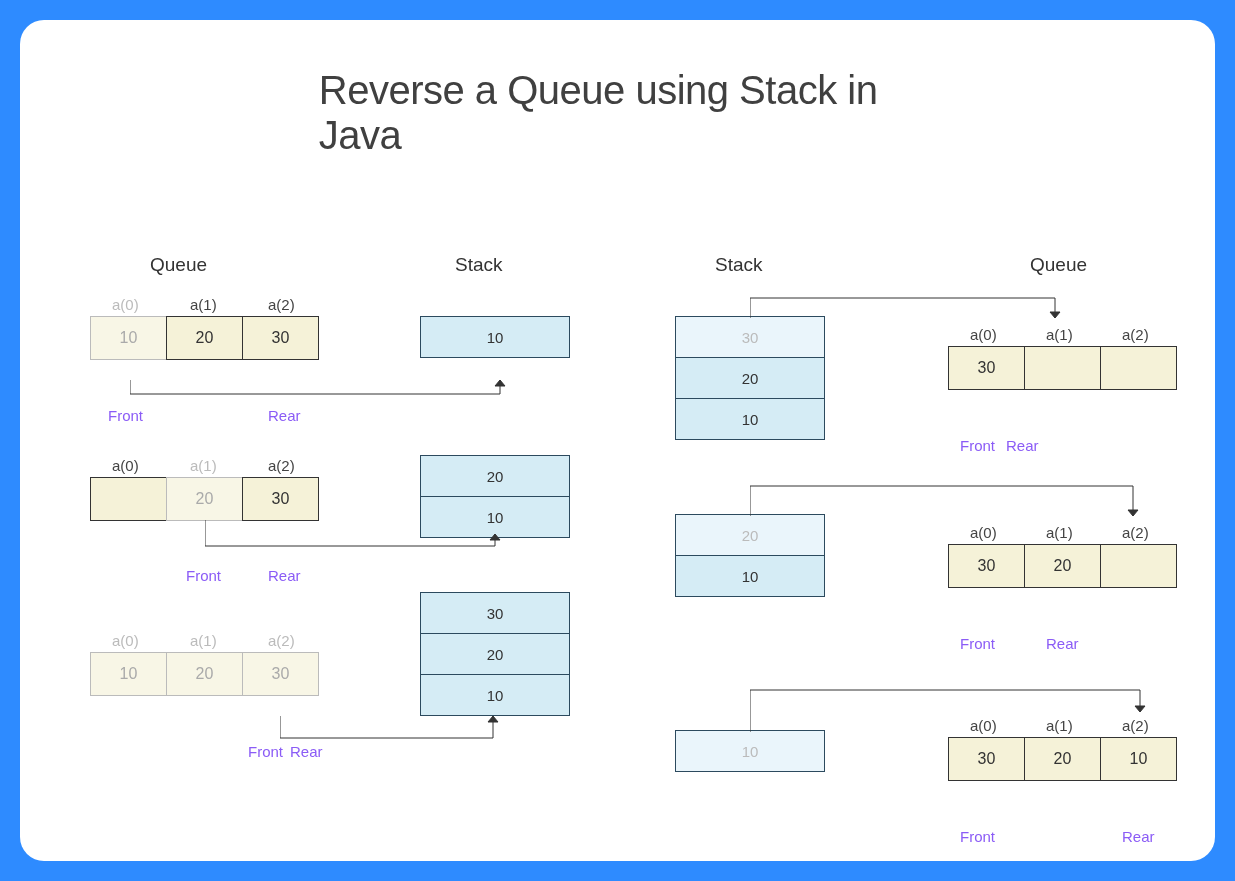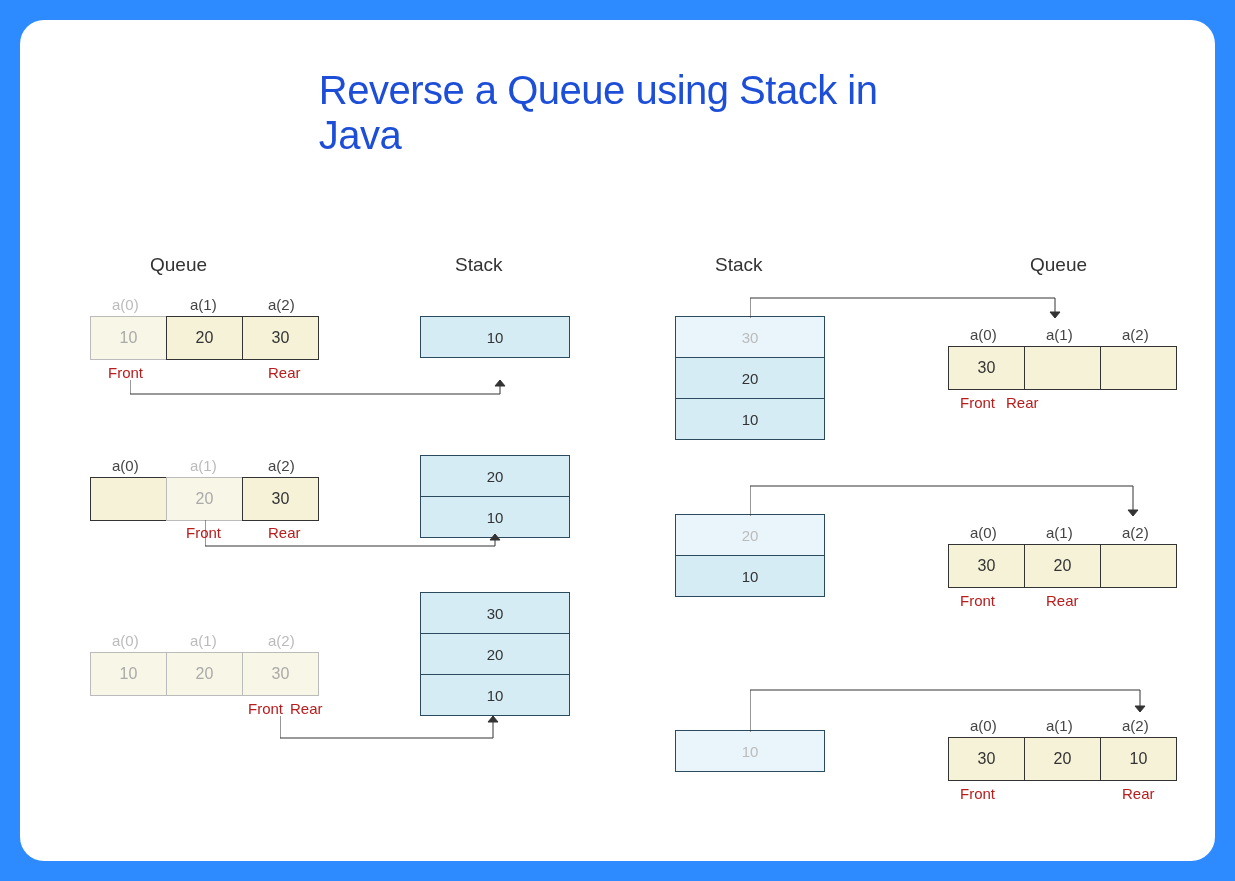--- a/index.html
+++ b/index.html
@@ -19,21 +19,21 @@
   color: #2a2a2a;
 }
 .title {
   position: absolute;
   top: 48px;
   left: 50%;
   transform: translateX(-50%);
   font-size: 40px;
   font-weight: 500;
   letter-spacing: -0.5px;
-  color: #1d4ed8;
+  color: #404040;
 }
 .section-label {
   position: absolute;
   font-size: 19px;
   font-weight: 400;
   color: #333;
 }
 .queue-row {
   position: absolute;
   display: flex;
@@ -53,21 +53,22 @@
 .qcell.faded { color: #aaa; background:#f8f6e6; border-color:#bbb;}
 .idx {
   position: absolute;
   font-size: 15px;
   color: #444;
 }
 .idx.faded { color: #bbb; }
 .lbl {
   position: absolute;
   font-size: 15px;
-  color: #b91c1c;
+  color: #8b5cf6;
+  margin-top: 43px;
 }
 
 .stack-col {
   position: absolute;
   display: flex;
   flex-direction: column;
 }
 .scell {
   width: 150px;
   height: 42px;

